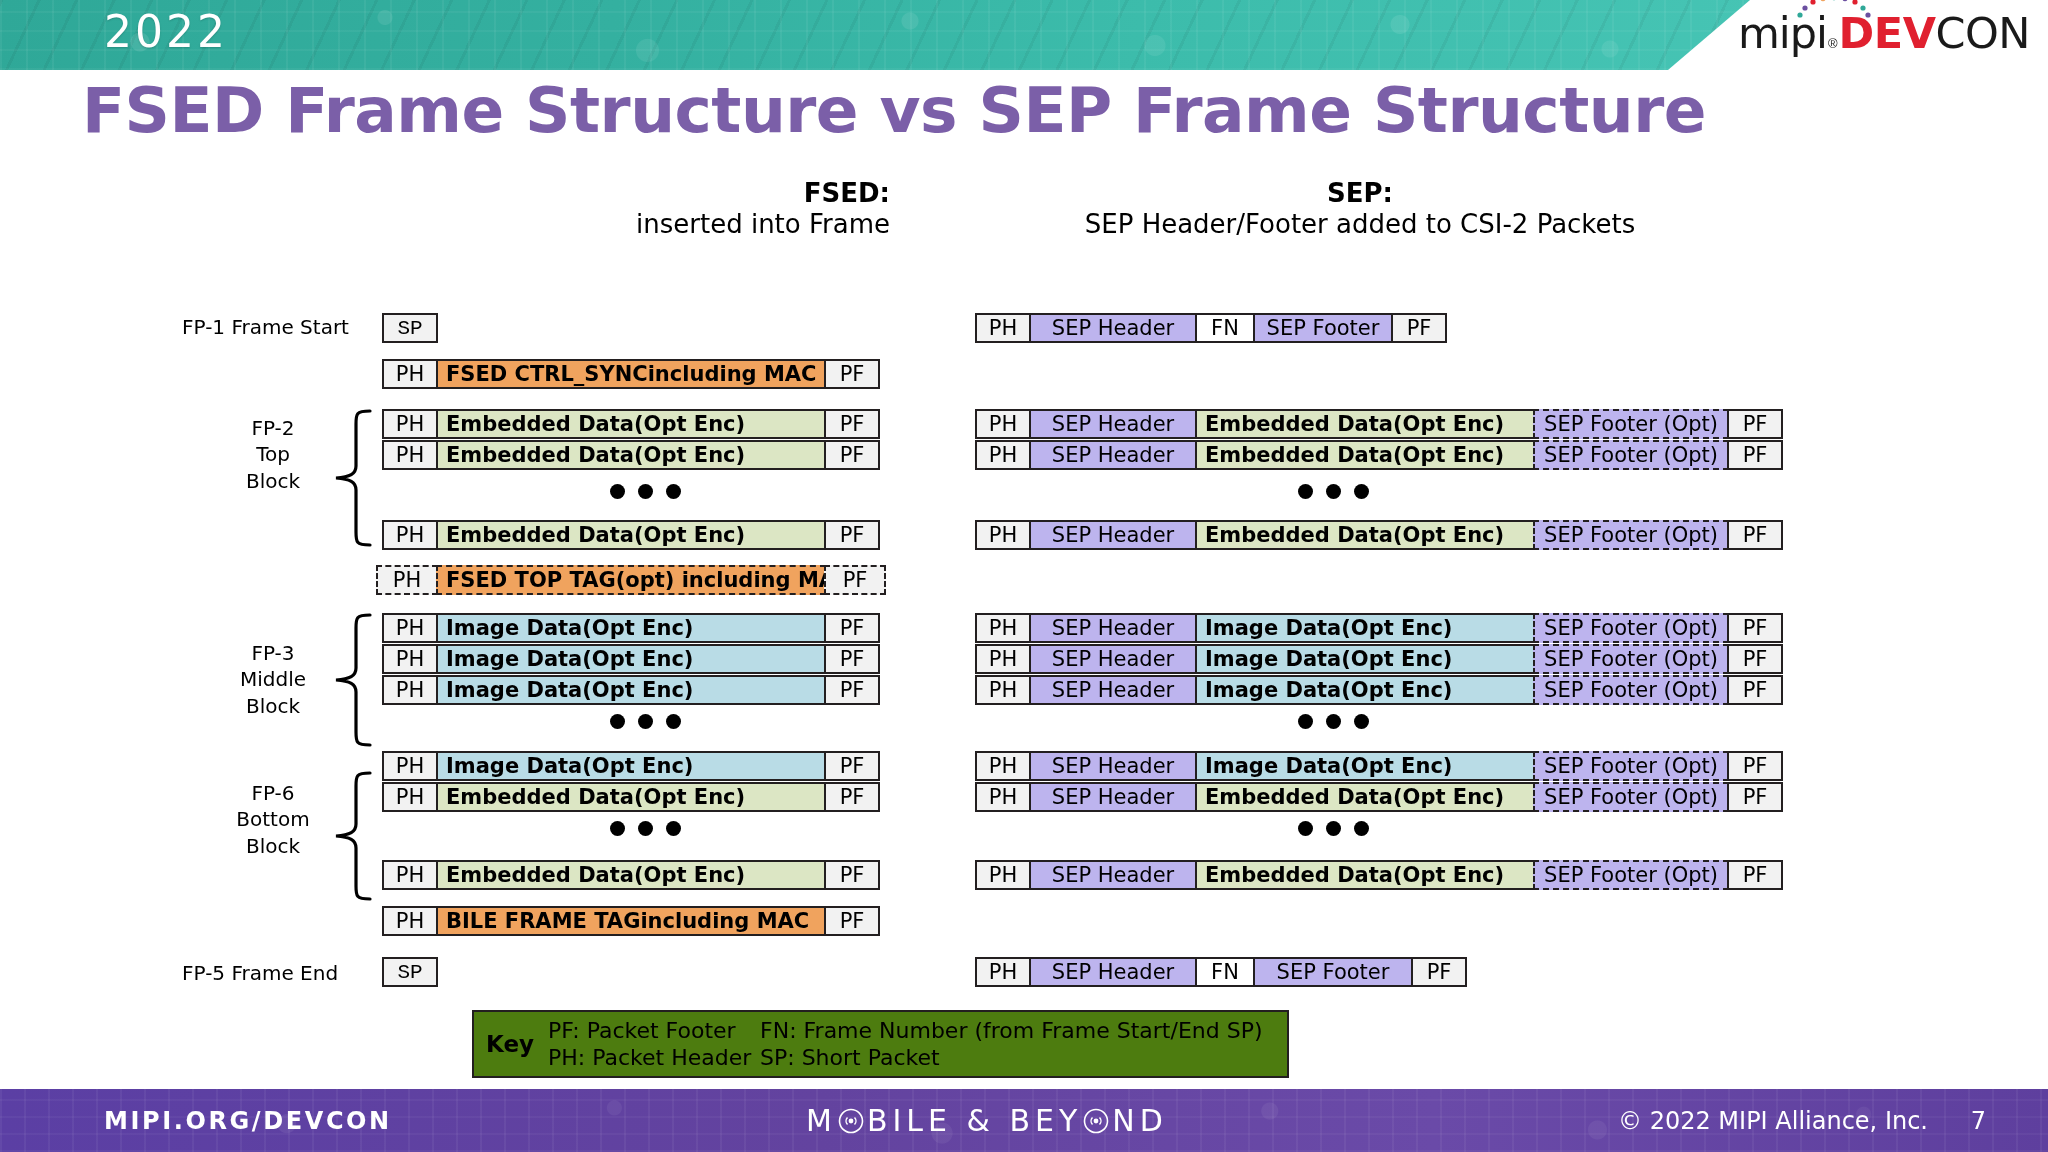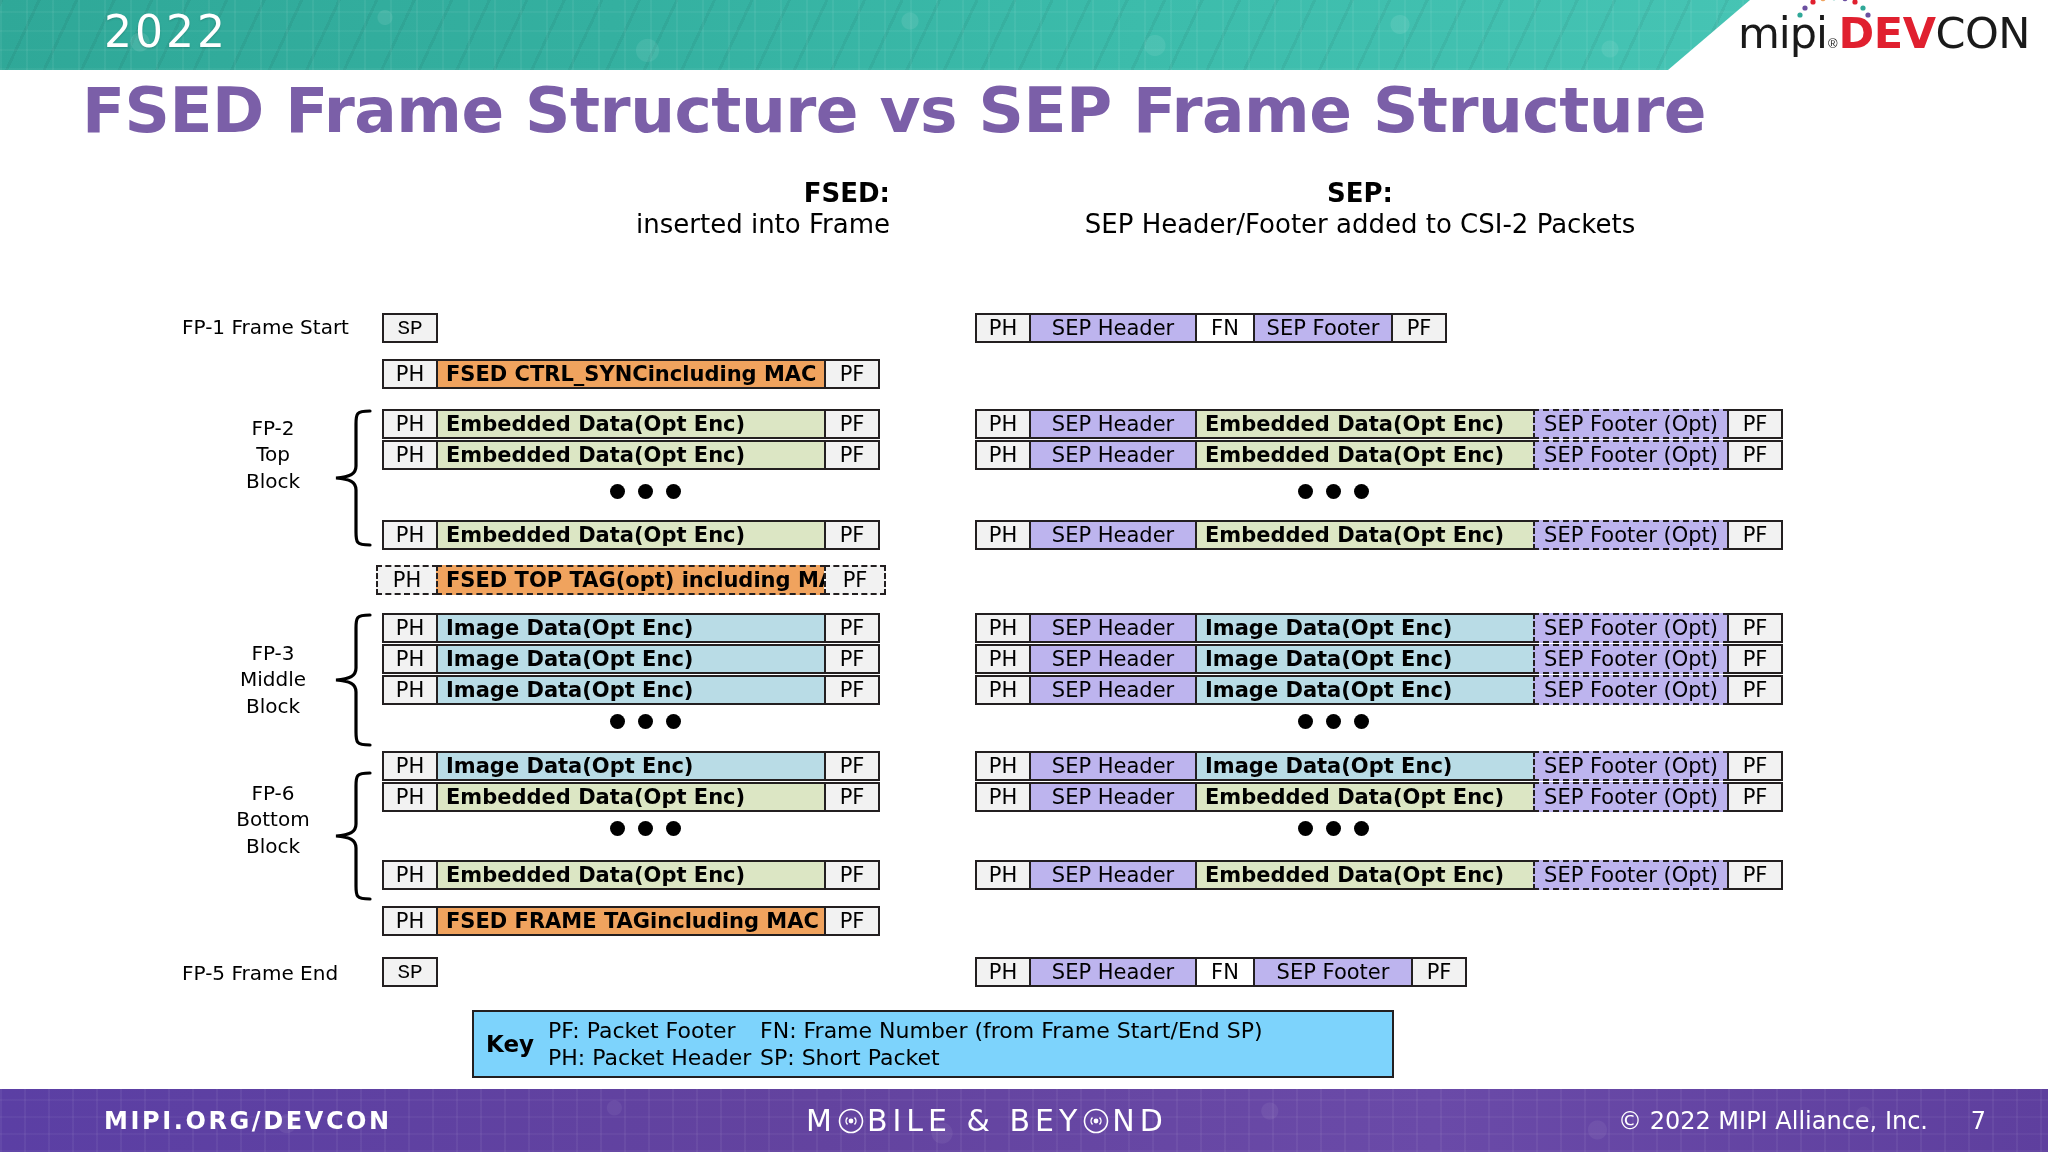--- a/index.html
+++ b/index.html
@@ -114,22 +114,22 @@
 
   
   .dots{position:absolute;display:flex;gap:13px;}
   .dots i{display:block;width:15px;height:15px;border-radius:50%;background:#000;}
 
   
   .brace{position:absolute;}
 
   
   .keybox{
-    position:absolute;left:472px;top:1010px;width:922px;height:68px;
-    border:2px solid #231f20;background:#7dd3fc;
+    position:absolute;left:472px;top:1010px;width:817px;height:68px;
+    border:2px solid #231f20;background:#4d7c0f;
     box-sizing:border-box;
     display:flex;align-items:center;
   }
   .key-label{
     font-family:"DejaVu Sans", sans-serif;
     font-size:23px;font-weight:bold;color:#000;
     padding-left:12px;padding-right:14px;
   }
   .key-cols{display:flex;flex-direction:column;gap:2px;}
   .key-line{display:flex;font-family:"DejaVu Sans", sans-serif;font-size:22px;color:#000;}
@@ -360,21 +360,21 @@
     <div class="cell c-emb c-left" style="width:390px;">
       <span class="b">Embedded Data</span>
         <span class="n"> (Opt Enc)</span>
     </div>
     <div class="cell c-pf">PF</div>
   </div>
 
   <div class="row" style="left:382px;top:906px;">
     <div class="cell c-ph">PH</div>
     <div class="cell c-orange c-left" style="width:390px;">
-      <span class="b">FSED FRAME TAG</span>
+      <span class="b">BILE FRAME TAG</span>
         <span class="n"> including MAC</span>
     </div>
     <div class="cell c-pf">PF</div>
   </div>
 
   <div class="row" style="left:382px;top:957px;">
     <div class="cell c-sp">SP</div>
   </div>
 
   <div class="row" style="left:975px;top:313px;">

